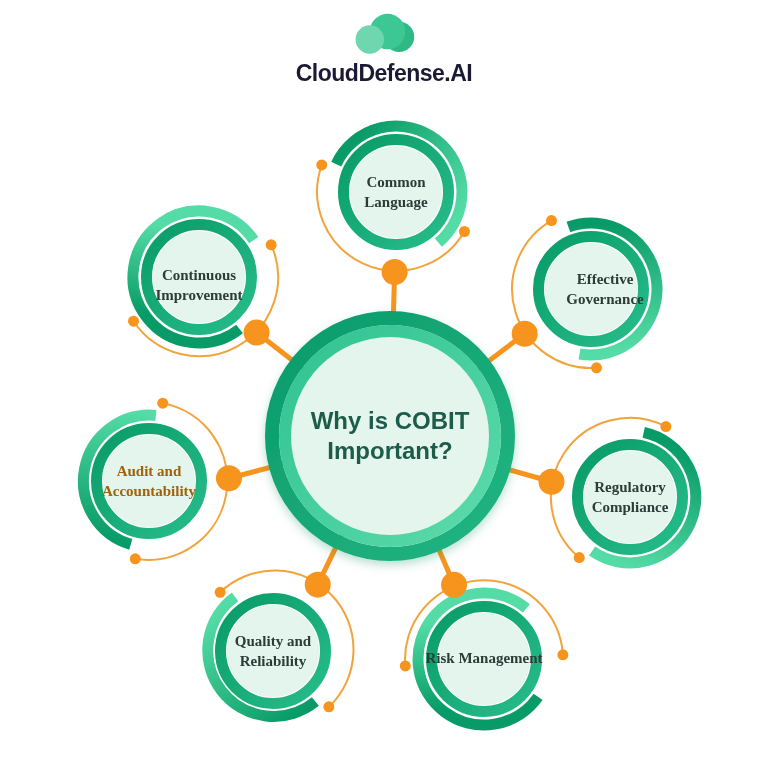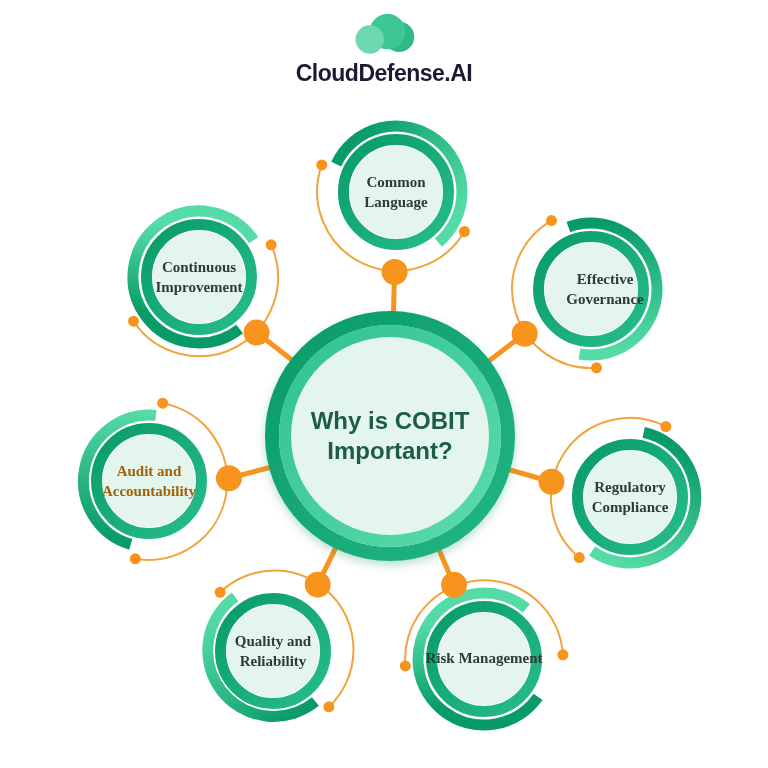--- a/index.html
+++ b/index.html
@@ -190,15 +190,15 @@
   </header>
 
   <div class="center-label" style="color: rgb(29, 92, 74); left: 390px; top: 436px;">Why is COBIT Important?</div>
 
   <div class="sat-label" style="color: rgb(44, 59, 55); left: 396px; top: 192px;">Common Language</div>
   <div class="sat-label" style="color: rgb(44, 59, 55); left: 605px; top: 289px;">Effective Governance</div>
   <div class="sat-label" style="color: rgb(44, 59, 55); left: 630px; top: 497px;">Regulatory Compliance</div>
   <div class="sat-label" style="color: rgb(44, 59, 55); left: 273px; top: 651px;">Quality and Reliability</div>
   <div class="sat-label" style="color: rgb(44, 59, 55); left: 484px; top: 659px;">Risk Management</div>
   <div class="sat-label" style="color: #a16207; left: 149px; top: 481px;">Audit and Accountability</div>
-  <div class="sat-label" style="color: rgb(44, 59, 55); left: 199px; top: 277px;">Continuous Improvement</div>
+  <div class="sat-label" style="color: rgb(44, 59, 55); left: 199px; top: 285px;">Continuous Improvement</div>
 
 </div>
 
 </body></html>

